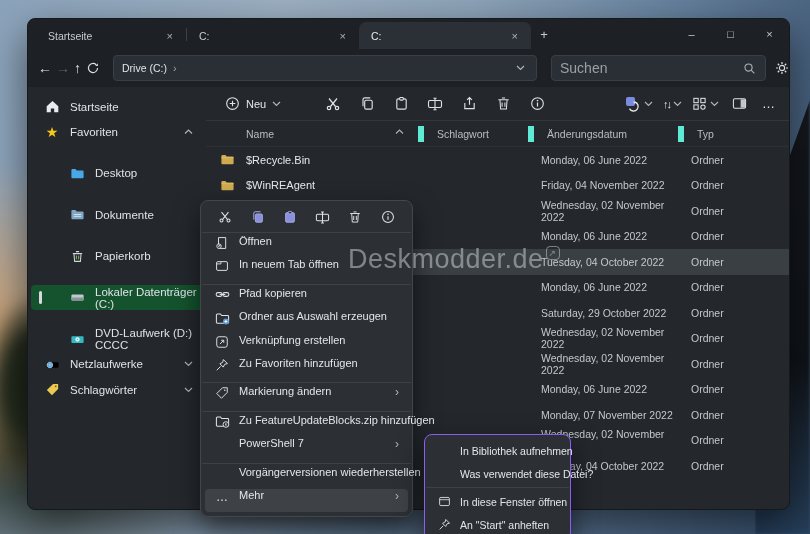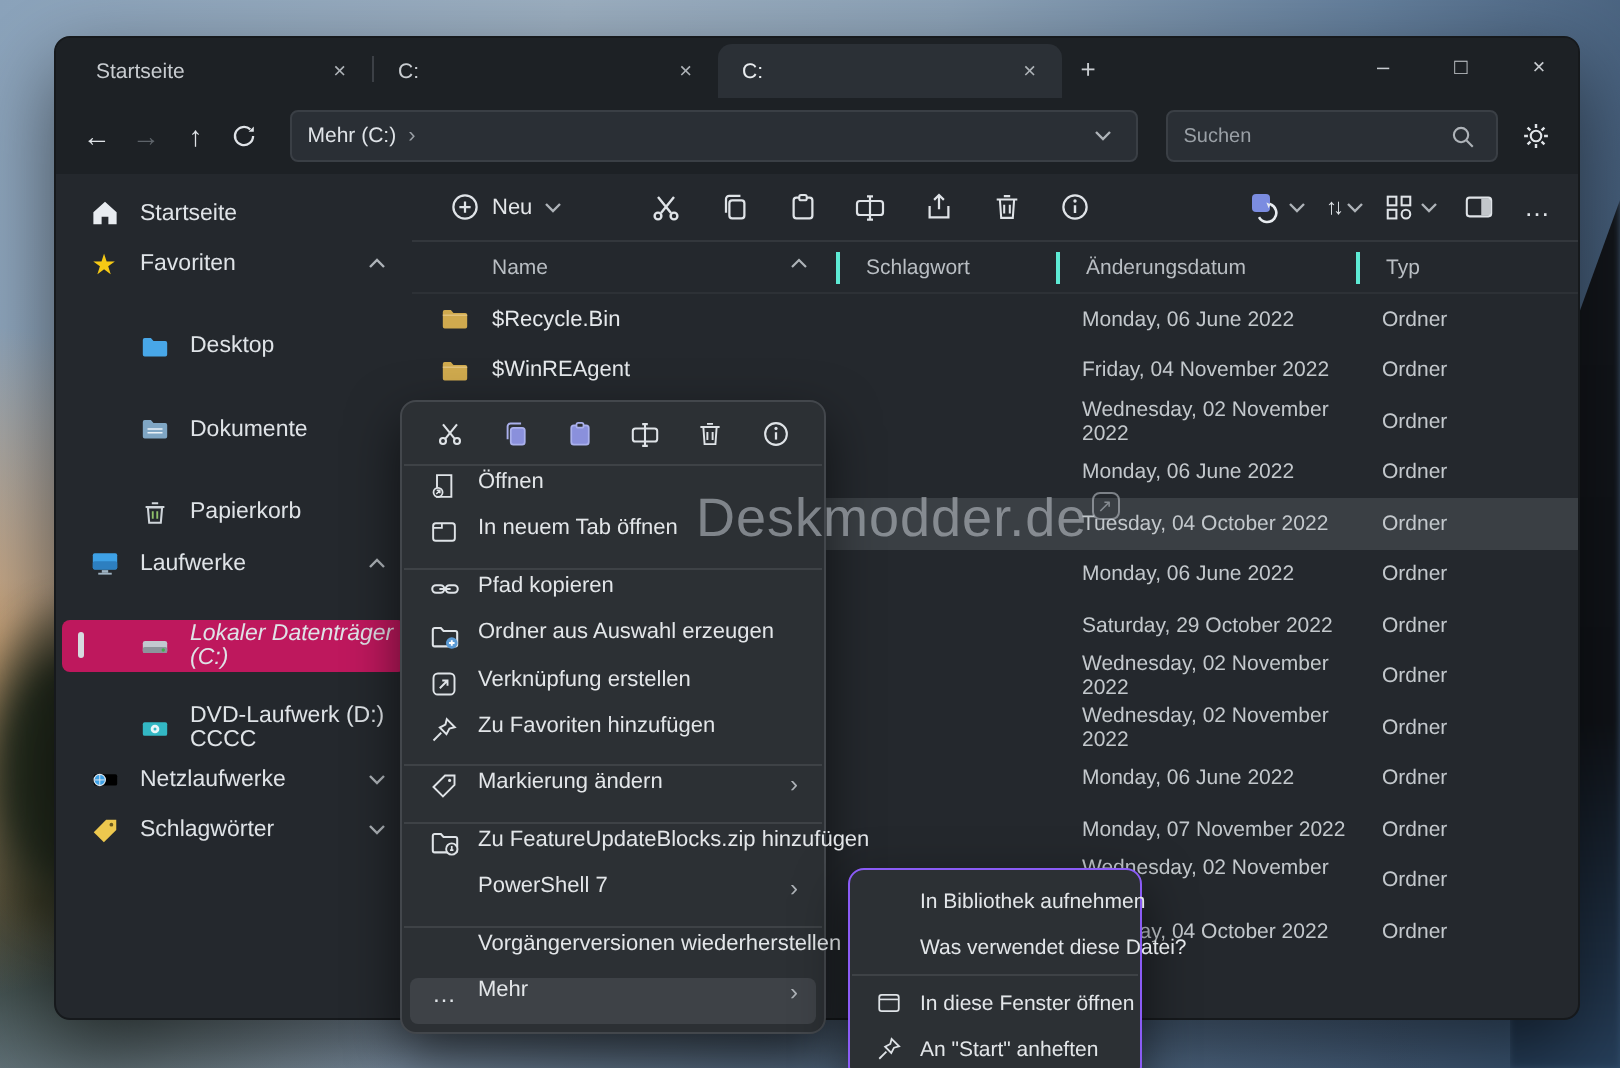--- a/index.html
+++ b/index.html
@@ -42,51 +42,51 @@
   .navbtn { width:26px; height:26px; display:flex; align-items:center; justify-content:center;
     font-size:14px; color:#dfe3e7; border-radius:4px; }
   .navbtn.disabled { color:#5d6369; }
   .addrbar { flex:0 0 424px; height:26px; margin-left:8px; background:#2a2f35; border:1px solid #3a3f45;
     border-radius:4px; display:flex; align-items:center; padding:0 8px; font-size:10.5px; color:#dfe3e7; }
   .addrbar .crumbchev { margin-left:6px; color:#9aa0a6; font-size:11px; }
   .addrbar .spacer { flex:1; }
   .searchbox { flex:1; height:26px; margin-left:10px; background:#2a2f35; border:1px solid #3a3f45;
     border-radius:4px; display:flex; align-items:center; padding:0 8px; }
   .searchbox input { flex:1; background:transparent; border:none; outline:none;
-    font-family:inherit; font-size:10px; color:#dfe3e7; }
+    font-family:inherit; font-size:14px; color:#dfe3e7; }
   .searchbox input::placeholder { color:#9aa0a6; }
   .gearwrap { width:28px; height:26px; display:flex; align-items:center; justify-content:center; margin-left:4px; }
 
   
   .wbody { display:flex; height:424px; }
   .sidebar { width:178px; padding-top:7px; flex-shrink:0; }
   .sbitem { height:25.4px; display:flex; align-items:center; gap:10px; padding-left:13px;
     font-size:11.5px; color:#dfe3e7; position:relative; margin:0 3px; border-radius:4px; }
   .sbitem.lvl1 { padding-left:38px;margin-top:16px; }
   .sbitem .sbchev { position:absolute; right:10px; color:#aeb3b8; }
-  .sbitem.selected { background:#be185d;font-style:italic; }
+  .sbitem.selected { background:#14532d; }
   .sbitem.selected::before { content:""; position:absolute; left:8px; top:6px; width:2.5px; height:13px;
     background:#d6dade; border-radius:2px; }
   .icon16 { width:16px; height:16px; display:inline-flex; align-items:center; justify-content:center; flex-shrink:0; }
   .glyph-star { color:#f6c915; font-size:14px; line-height:1; }
 
   .content { flex:1; display:flex; flex-direction:column; position:relative; }
   .toolbar { height:34px; display:flex; align-items:center; padding:0 10px 0 14px;
     border-bottom:1px solid #33373c; gap:14px; }
   .newbtn { display:flex; align-items:center; gap:6px; font-size:11px; color:#e3e6e9; padding:3px 4px; border-radius:4px; }
   .tbgap { width:10px; }
   .tbicon { width:20px; height:20px; display:flex; align-items:center; justify-content:center; border-radius:4px; }
   .tbright { margin-left:auto; display:flex; align-items:center; gap:10px; }
   .tbcombo { display:flex; align-items:center; gap:3px; }
   .sortglyph { font-size:11px; color:#dfe3e7; letter-spacing:-2px; }
   .moreglyph { font-size:13px; color:#dfe3e7; letter-spacing:1px; }
 
   .listheader { height:26px; display:grid; grid-template-columns:40px 172px 110px 150px 1fr;
     align-items:center; font-size:10.5px; color:#b9bec3; border-bottom:1px solid #2d3136; }
-  .lh { padding-left:13px; height:16px; display:flex; align-items:center; border-left:2px solid #5eead4; }
+  .lh { padding-left:13px; height:16px; display:flex; align-items:center; border-left:6px solid #5eead4; }
   .lh.first { border-left:none; padding-left:0; grid-column:2; position:relative; }
   .lh.first .sortchev { position:absolute; right:14px; top:3px; }
   .rows { flex:1; }
   .lrow { height:25.5px; display:grid; grid-template-columns:40px 172px 110px 150px 1fr; align-items:center; }
   .lrow.sel { background:#3a3f44; }
   .lrow .cicon { padding-left:14px; display:flex; align-items:center; }
   .lrow .cname { font-size:11px; color:#e6e9ec; }
   .lrow .cdate,.lrow .ctype { font-size:10.5px; color:#c3c8cc; padding-left:13px; }
 
   
@@ -154,21 +154,21 @@
     <div class="navbtn">↑</div>
     <div class="navbtn">
       <span class="icon16">
         <svg width="14" height="14" viewBox="0 0 16 16">
             <path d="M13.2 8a5.2 5.2 0 1 1-1.6-3.75" fill="none" stroke="#dfe3e7" stroke-width="1.3"></path>
             <path d="M13.6 2.6v3h-3z" fill="#dfe3e7"></path>
           </svg>
       </span>
     </div>
     <div class="addrbar">
-      <span>Mehr (C:)</span>
+      <span>Drive (C:)</span>
       <span class="crumbchev">›</span>
       <span class="spacer"></span>
       <span class="icon16">
         <svg width="9" height="6" viewBox="0 0 9 6">
             <polyline points="1,1 4.5,4.5 8,1" fill="none" stroke="#aeb3b8" stroke-width="1.2"></polyline>
           </svg>
       </span>
     </div>
     <div class="searchbox">
       <input placeholder="Suchen" style="">
@@ -230,36 +230,20 @@
       <div class="sbitem lvl1">
         <span class="icon16">
             <svg width="15" height="15" viewBox="0 0 16 16">
               <path d="M4.2 5h7.6l-.7 8.2H4.9z" fill="none" stroke="#cfd5da" stroke-width="1.1"></path>
               <path d="M3 4.8h10M6.3 2.8h3.4" stroke="#cfd5da" stroke-width="1.1"></path>
               <path d="M6.8 7v4M9.2 7v4" stroke="#8fbf6a" stroke-width="1"></path>
             </svg>
           </span>
         <span>Papierkorb</span>
       </div>
-      <div class="sbitem">
-        <span class="icon16">
-            <svg width="15" height="15" viewBox="0 0 16 16">
-              <rect x="1.5" y="2.8" width="13" height="8.6" rx="1" fill="#3ea1e6"></rect>
-              <rect x="1.5" y="7" width="13" height="4.4" rx="1" fill="#2d7fc0"></rect>
-              <rect x="6.3" y="11.8" width="3.4" height="1.4" fill="#9fb3c3"></rect>
-              <rect x="4.4" y="13.2" width="7.2" height="1" fill="#9fb3c3"></rect>
-            </svg>
-          </span>
-        <span>Laufwerke</span>
-        <span class="sbchev">
-            <svg width="9" height="6" viewBox="0 0 9 6">
-              <polyline points="1,4.5 4.5,1 8,4.5" fill="none" stroke="#aeb3b8" stroke-width="1.2"></polyline>
-            </svg>
-          </span>
-      </div>
       <div class="sbitem lvl1 selected">
         <span class="icon16">
             <svg width="15" height="15" viewBox="0 0 16 16">
               <rect x="1.5" y="4.8" width="13" height="6.4" rx="1.2" fill="#c2c8cf"></rect>
               <rect x="1.5" y="8" width="13" height="3.2" rx="1" fill="#8d949c"></rect>
               <circle cx="12.4" cy="9.6" r=".9" fill="#3fae49"></circle>
             </svg>
           </span>
         <span>Lokaler Datenträger (C:)</span>
       </div>

